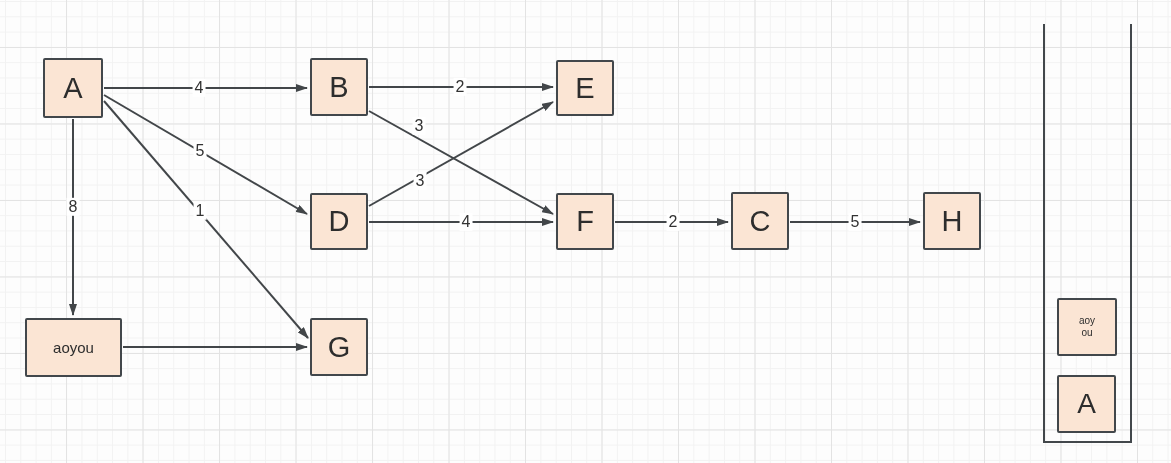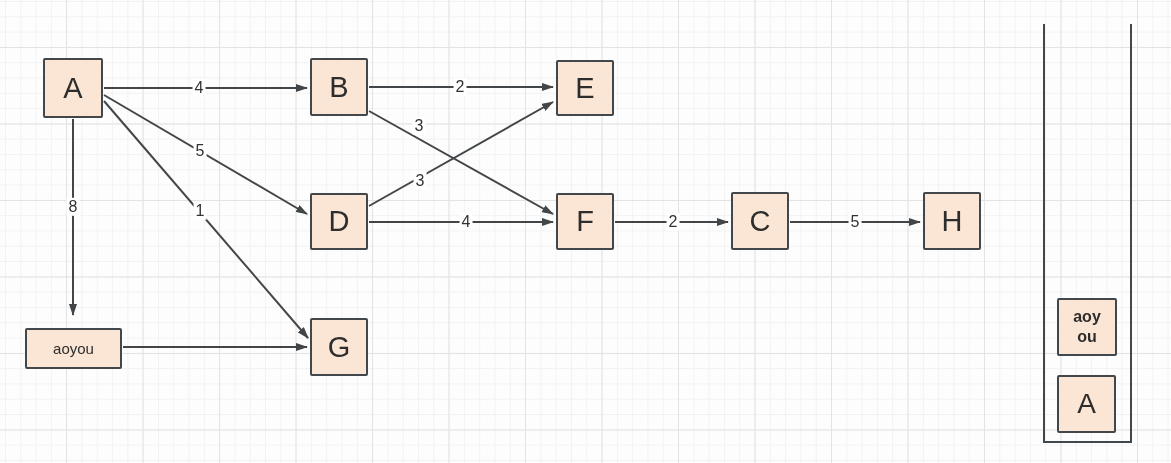--- a/index.html
+++ b/index.html
@@ -54,21 +54,21 @@
   }
   .palette-item {
     position: absolute; box-sizing: border-box;
     background: #fbe5d4;
     border: 2px solid #42474b;
     border-radius: 2px;
     display: flex; flex-direction: column;
     align-items: center; justify-content: center;
     color: #2d2d2d; text-align: center;
   }
-  .palette-item .wrap-line { display: block; font-size: 16px; line-height: 1.25; font-weight: bold; }
+  .palette-item .wrap-line { display: block; font-size: 10px; line-height: 1.25; }
   .palette-item.big-letter { font-size: 28px; }
 </style>
 </head>
 <body>
 
 <div id="canvas">
 
   <svg id="edges" viewBox="0 0 1171 463">
     <defs>
       <marker id="arrow" viewBox="0 0 12 8" refX="11" refY="4" markerWidth="12" markerHeight="8" orient="auto" markerUnits="userSpaceOnUse">
@@ -100,21 +100,21 @@
   <span class="edge-label" style="left:855px; top:222px;">5</span>
 
   <div class="node" style="left:43px;  top:58px;  width:60px; height:60px;">A</div>
   <div class="node" style="left:310px; top:58px;  width:58px; height:58px;">B</div>
   <div class="node" style="left:556px; top:60px;  width:58px; height:56px;">E</div>
   <div class="node" style="left:310px; top:193px; width:58px; height:57px;">D</div>
   <div class="node" style="left:556px; top:193px; width:58px; height:57px;">F</div>
   <div class="node" style="left:731px; top:192px; width:58px; height:58px;">C</div>
   <div class="node" style="left:923px; top:192px; width:58px; height:58px;">H</div>
   <div class="node" style="left:310px; top:318px; width:58px; height:58px;">G</div>
-  <div class="node small-text" style="left:25px; top:328px; width:97px; height:41px;">aoyou</div>
+  <div class="node small-text" style="left:25px; top:318px; width:97px; height:59px;">aoyou</div>
 
   <div class="palette-container"></div>
 
   <div class="palette-item" style="left:1057px; top:298px; width:60px; height:58px;">
     <span class="wrap-line">aoy</span>
     <span class="wrap-line">ou</span>
   </div>
 
   <div class="palette-item big-letter" style="left:1057px; top:375px; width:59px; height:58px;">A</div>
 

